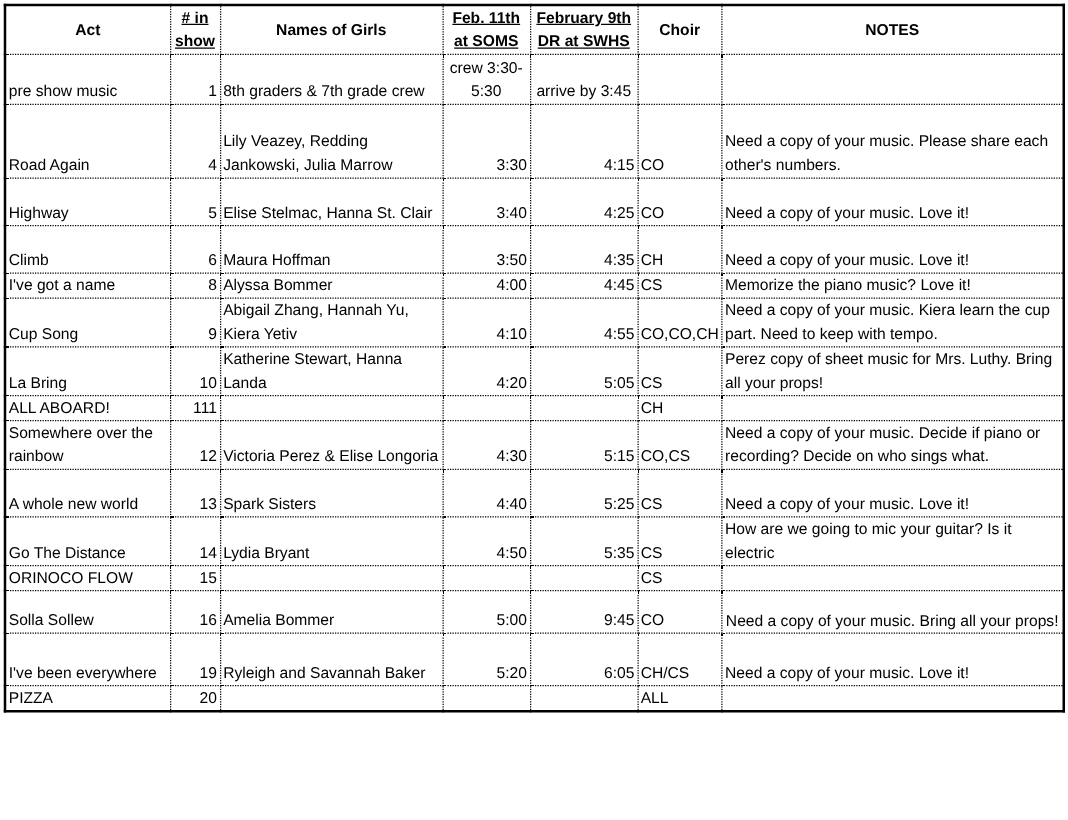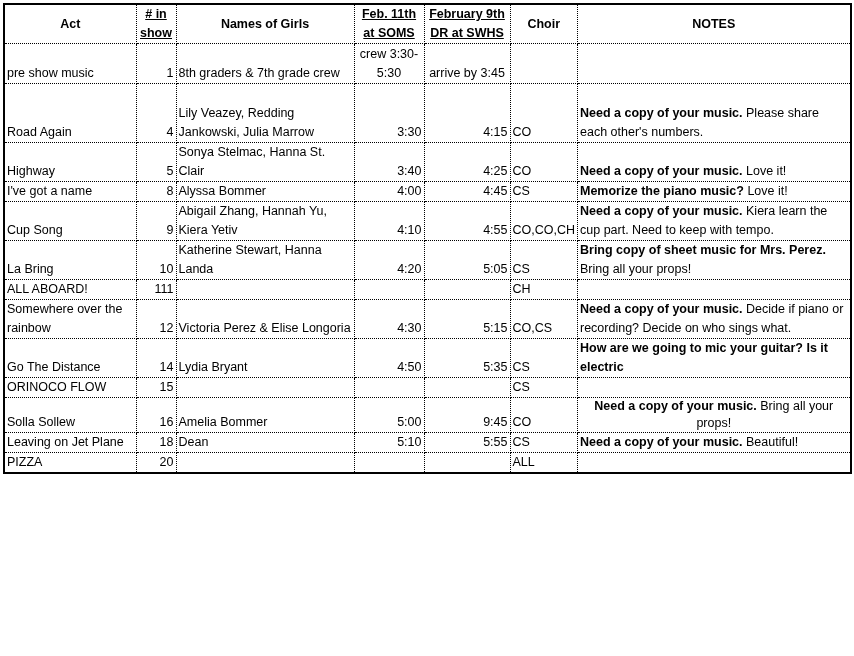--- a/index.html
+++ b/index.html
@@ -7,21 +7,21 @@
          font-family: "Liberation Sans", "DejaVu Sans", sans-serif; font-size: 12.5px; color: #000; }
   table.sheet { position: absolute; left: 3px; top: 3px; border-collapse: collapse; table-layout: fixed;
                 border: 2px solid #000; }
   table.sheet td, table.sheet th { border: 1px dotted #000; padding: 0 2px; line-height: 19px;
                 overflow: hidden; white-space: normal; vertical-align: bottom; }
   table.sheet th { font-weight: bold; text-align: center; vertical-align: middle; }
   th.left { text-align: left; text-decoration: underline; }
   td.num { text-align: right; }
   td.top { vertical-align: top; text-align: center; }
   td.mid { vertical-align: middle; }
-  .b { font-weight: bold; }
+  .b { font-weight: normal; }
   .nowrap { white-space: nowrap; }
 </style>
 </head>
 <body>
 
 <table class="sheet">
   <colgroup>
     <col style="width:132px">
       <col style="width:40px">
       <col style="width:178px">
@@ -56,24 +56,33 @@
       <td class="num">4</td>
       <td class="mid">Lily Veazey, Redding Jankowski, Julia Marrow</td>
       <td class="num">3:30</td>
       <td class="num">4:15</td>
       <td>CO</td>
       <td class="mid"><span class="b">Need a copy of your music.</span><span>  Please share each other's numbers.</span></td>
     </tr>
     <tr style="height:38px">
       <td>Highway</td>
       <td class="num">5</td>
-      <td>Sonya Stelmac, Hanna St. Clair</td>
+      <td>Elise Stelmac, Hanna St. Clair</td>
       <td class="num">3:40</td>
       <td class="num">4:25</td>
       <td>CO</td>
+      <td class="mid"><span class="b">Need a copy of your music.</span><span>  Love it!</span></td>
+    </tr>
+    <tr style="height:38px">
+      <td>Climb</td>
+      <td class="num">6</td>
+      <td class="mid">Maura Hoffman</td>
+      <td class="num">3:50</td>
+      <td class="num">4:35</td>
+      <td>CH</td>
       <td class="mid"><span class="b">Need a copy of your music.</span><span>  Love it!</span></td>
     </tr>
     <tr style="height:18px">
       <td>I've got a name</td>
       <td class="num">8</td>
       <td>Alyssa Bommer</td>
       <td class="num">4:00</td>
       <td class="num">4:45</td>
       <td>CS</td>
       <td class="nowrap"><span class="b">Memorize the piano music?</span><span> Love it!</span></td>
@@ -87,39 +96,48 @@
       <td class="nowrap">CO,CO,CH</td>
       <td><span class="b">Need a copy of your music.</span><span> Kiera learn the cup part. Need to keep with tempo.</span></td>
     </tr>
     <tr style="height:38px">
       <td>La Bring</td>
       <td class="num">10</td>
       <td>Katherine Stewart, Hanna Landa</td>
       <td class="num">4:20</td>
       <td class="num">5:05</td>
       <td>CS</td>
-      <td><span class="b">Bring copy of sheet music for Mrs. Perez.</span><span> Bring all your props!</span></td>
+      <td><span class="b">Perez copy of sheet music for Mrs. Luthy.</span><span> Bring all your props!</span></td>
     </tr>
     <tr style="height:19px">
       <td>ALL ABOARD!</td>
       <td class="num">111</td>
       <td></td>
       <td class="num"></td>
       <td class="num"></td>
       <td>CH</td>
       <td><span class="b"></span><span></span></td>
     </tr>
     <tr style="height:39px">
       <td>Somewhere over the rainbow</td>
       <td class="num">12</td>
       <td>Victoria Perez &amp; Elise Longoria</td>
       <td class="num">4:30</td>
       <td class="num">5:15</td>
       <td>CO,CS</td>
       <td><span class="b">Need a copy of your music.</span><span> Decide if piano or recording? Decide on who sings what.</span></td>
+    </tr>
+    <tr style="height:38px">
+      <td>A whole new world</td>
+      <td class="num">13</td>
+      <td class="mid">Spark Sisters</td>
+      <td class="num">4:40</td>
+      <td class="num">5:25</td>
+      <td>CS</td>
+      <td class="mid"><span class="b">Need a copy of your music.</span><span>  Love it!</span></td>
     </tr>
     <tr style="height:39px">
       <td>Go The Distance</td>
       <td class="num">14</td>
       <td class="mid">Lydia Bryant</td>
       <td class="num">4:50</td>
       <td class="num">5:35</td>
       <td>CS</td>
       <td class="b"><span class="b">How are we going to mic your guitar? Is it electric</span><span></span></td>
     </tr>
@@ -134,28 +152,28 @@
     </tr>
     <tr style="height:34px">
       <td>Solla Sollew</td>
       <td class="num">16</td>
       <td>Amelia Bommer</td>
       <td class="num">5:00</td>
       <td class="num">9:45</td>
       <td>CO</td>
       <td class="top" style="line-height:17px"><span class="b">Need a copy of your music.</span><span> Bring all your props!</span></td>
     </tr>
-    <tr style="height:19px">
-      <td>Leaving on Jet Plane</td>
-      <td class="num">18</td>
-      <td>Dean</td>
-      <td class="num">5:10</td>
-      <td class="num">5:55</td>
-      <td>CS</td>
-      <td class="nowrap"><span class="b">Need a copy of your music.</span><span>  Beautiful!</span></td>
+    <tr style="height:42px">
+      <td class="nowrap">I've been everywhere</td>
+      <td class="num">19</td>
+      <td class="nowrap">Ryleigh and Savannah Baker</td>
+      <td class="num">5:20</td>
+      <td class="num">6:05</td>
+      <td>CH/CS</td>
+      <td class="mid"><span class="b">Need a copy of your music.</span><span>  Love it!</span></td>
     </tr>
     <tr style="height:18px">
       <td>PIZZA</td>
       <td class="num">20</td>
       <td></td>
       <td class="num"></td>
       <td class="num"></td>
       <td>ALL</td>
       <td><span class="b"></span><span></span></td>
     </tr>

